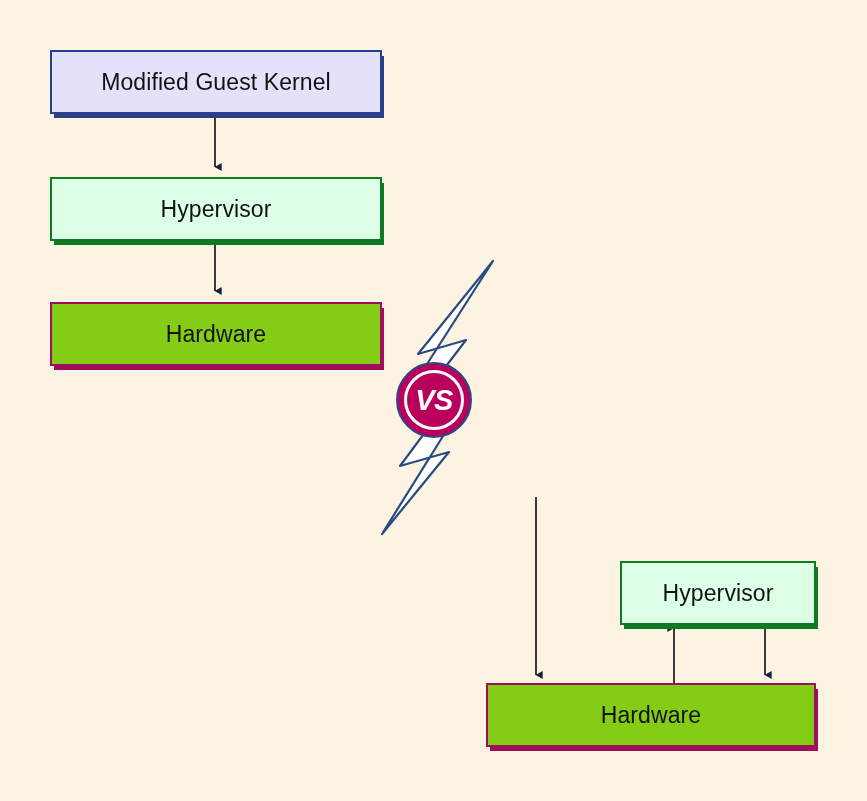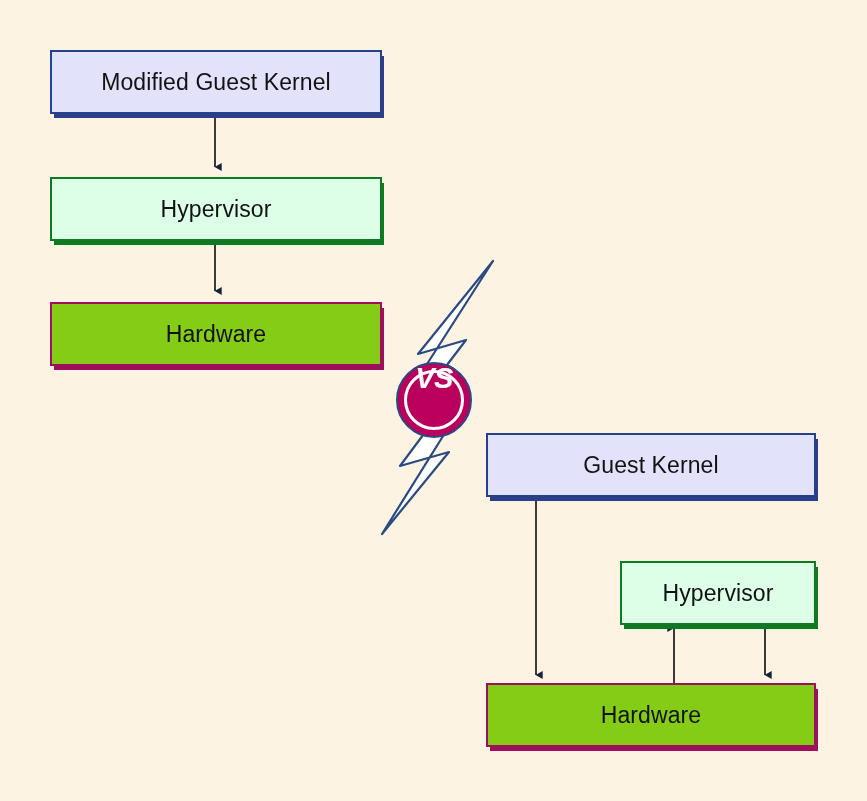--- a/index.html
+++ b/index.html
@@ -64,21 +64,21 @@
     position: absolute;
     left: 396px;
     top: 362px;
     width: 76px;
     height: 76px;
     border-radius: 50%;
     background: #b8005c;
     border: 2px solid #2a4a82;
     box-sizing: border-box;
     display: flex;
-    align-items: flex-start;
+    align-items: center;
     justify-content: center;
     z-index: 6;
   }
   #vs-badge::before {
     content: "";
     position: absolute;
     left: 6px;
     top: 6px;
     right: 6px;
     bottom: 6px;
@@ -142,23 +142,20 @@
   </div>
 
   <div class="node green" style="left:50px; top:177px; width:332px; height:64px;">
     <span class="label">Hypervisor</span>
   </div>
 
   <div class="node pink" style="left:50px; top:302px; width:332px; height:64px;">
     <span class="label">Hardware</span>
   </div>
 
-  <div class="node blue" style="left:486px; top:433px; width:330px; height:64px;">
-    <span class="label">Guest Kernel</span>
-  </div>
 
   <div class="node green" style="left:620px; top:561px; width:196px; height:64px;">
     <span class="label">Hypervisor</span>
   </div>
 
   <div class="node pink" style="left:486px; top:683px; width:330px; height:64px;">
     <span class="label">Hardware</span>
   </div>
 
   <div id="vs-badge">

